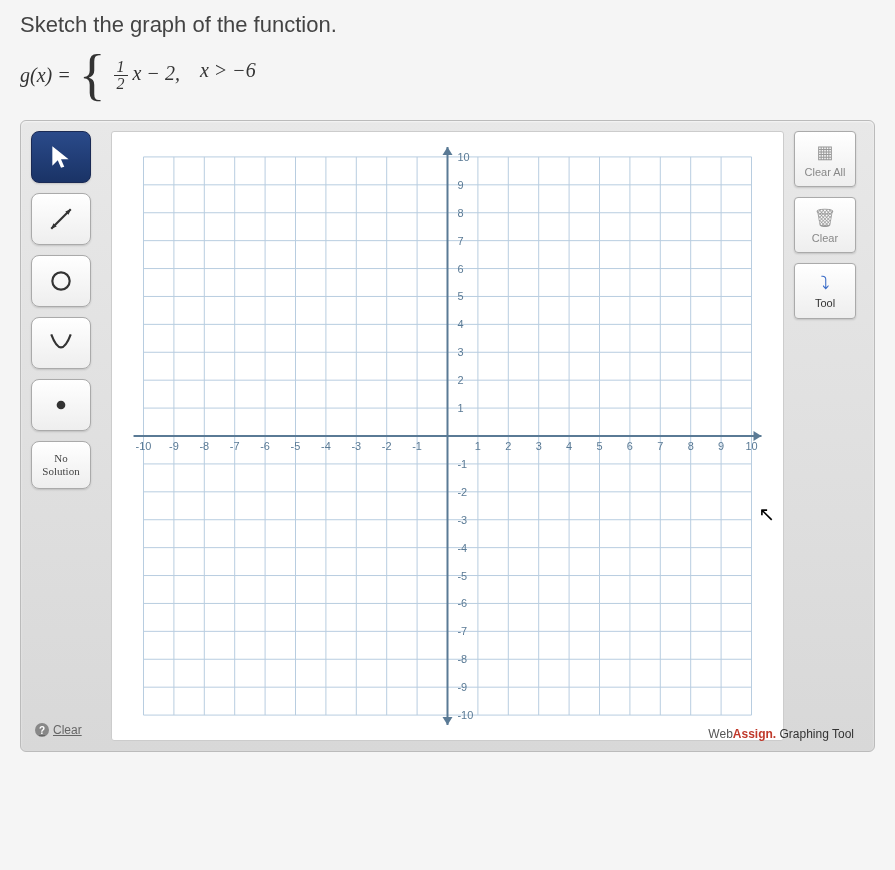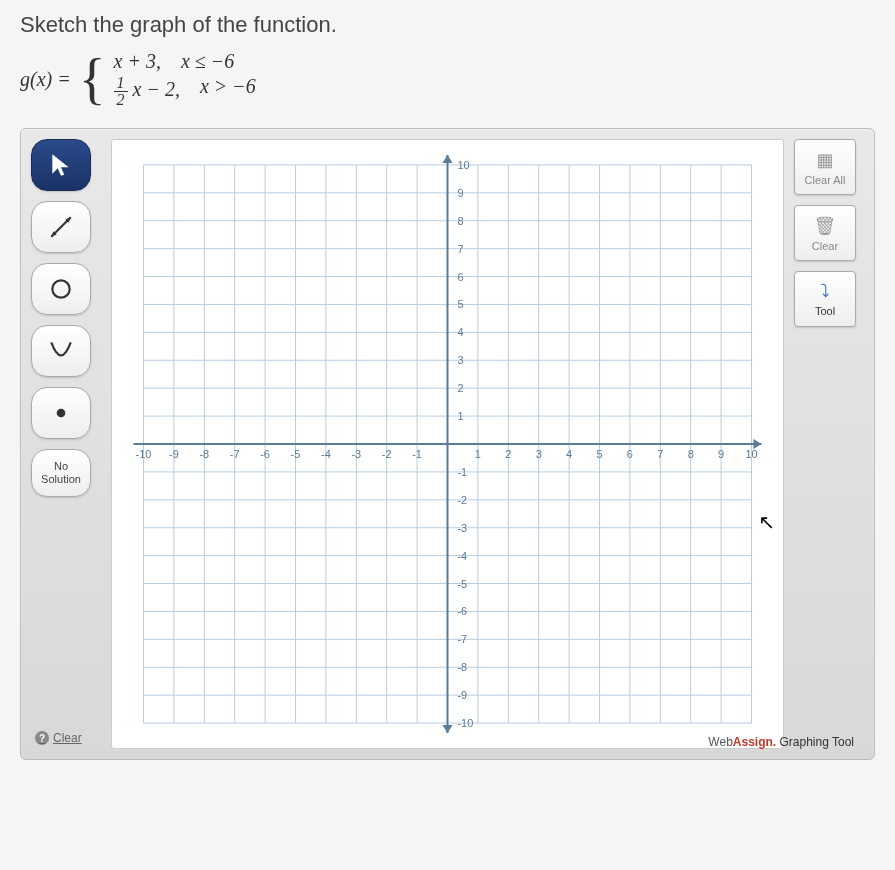--- a/index.html
+++ b/index.html
@@ -64,29 +64,30 @@
     .left-tools {
       display: flex;
       flex-direction: column;
       gap: 10px;
       width: 70px;
     }
     .tool-btn {
       width: 60px;
       height: 52px;
       border: 1px solid #aaa;
-      border-radius: 16px;
+      border-radius: 8px;
       background: linear-gradient(#fff, #eee);
       display: flex;
       align-items: center;
       justify-content: center;
       cursor: pointer;
       box-shadow: 0 1px 2px rgba(0,0,0,0.15);
       font-size: 14px;
       color: #444;
+      font-family: Liberation Serif, serif;
     }
     .tool-btn.selected {
       background: linear-gradient(#2a4a8a, #1a3366);
       color: #fff;
       border-color: #1a2a55;
     }
     .tool-btn.text-btn {
       flex-direction: column;
       font-size: 11px;
       height: 48px;
@@ -173,24 +174,20 @@
   </style>
 </head>
 <body>
 
 <div class="header-text">Sketch the graph of the function.</div>
 
 <div class="function-def">
   <span>g(x) =</span>
   <span class="brace">{</span>
   <div class="pieces">
-    <div class="piece-row">
-      <span>x + 3,</span>
-      <span>x ≤ −6</span>
-    </div>
     <div class="piece-row">
       <span>
         <span class="frac">
           <span class="num">1</span>
           <span class="den">2</span>
         </span>
         <span>x − 2,</span>
       </span>
       <span>x &gt; −6</span>
     </div>

